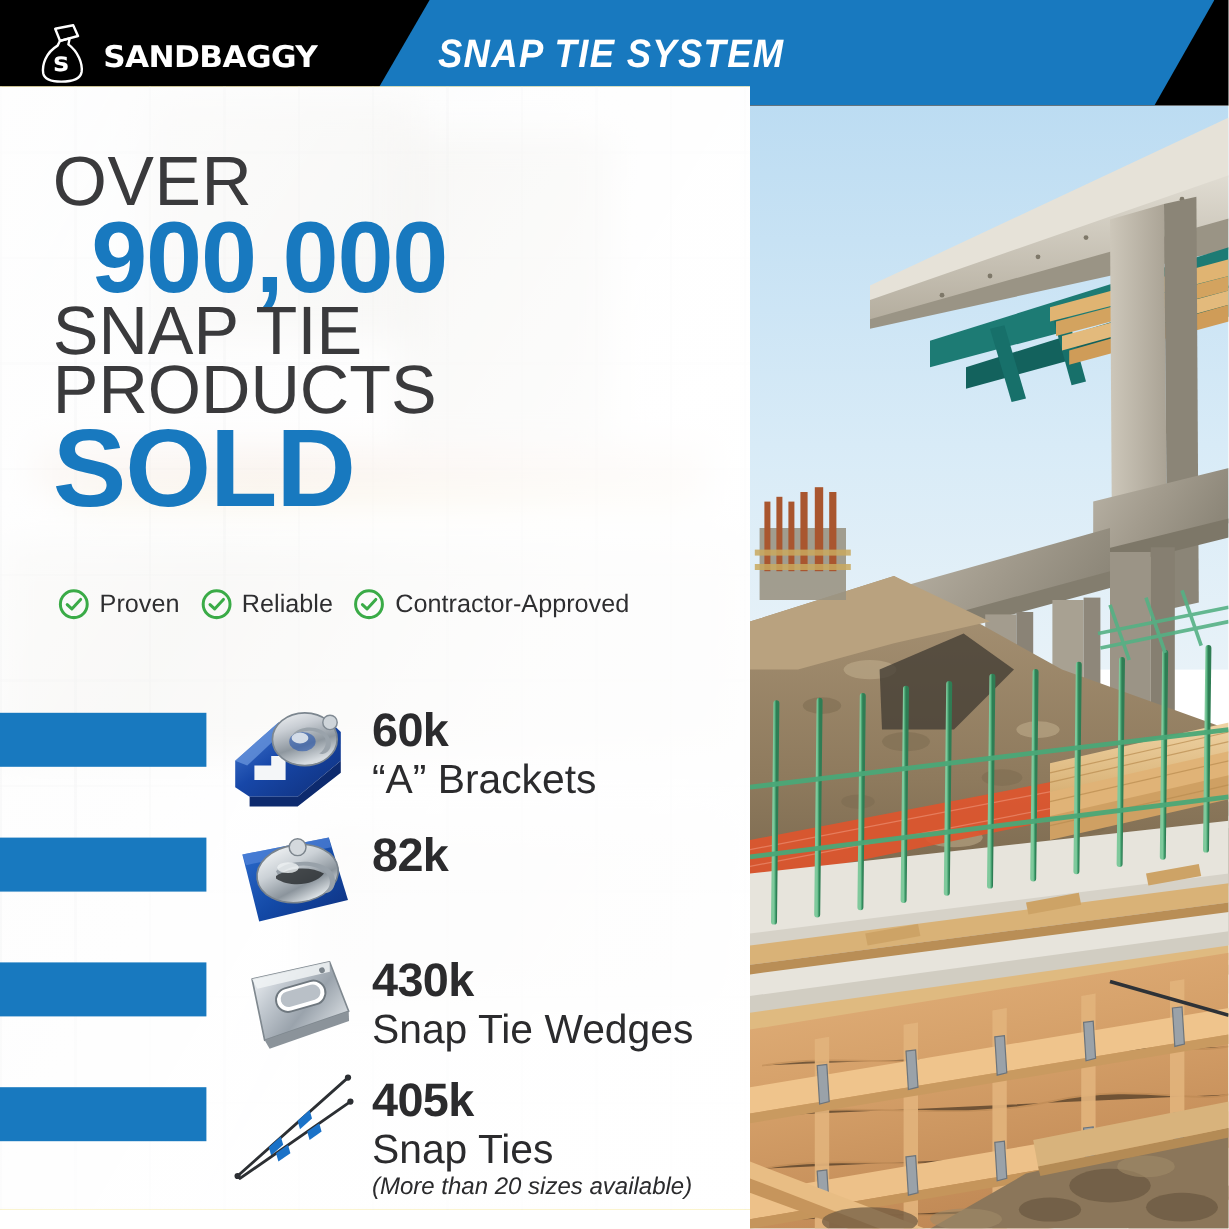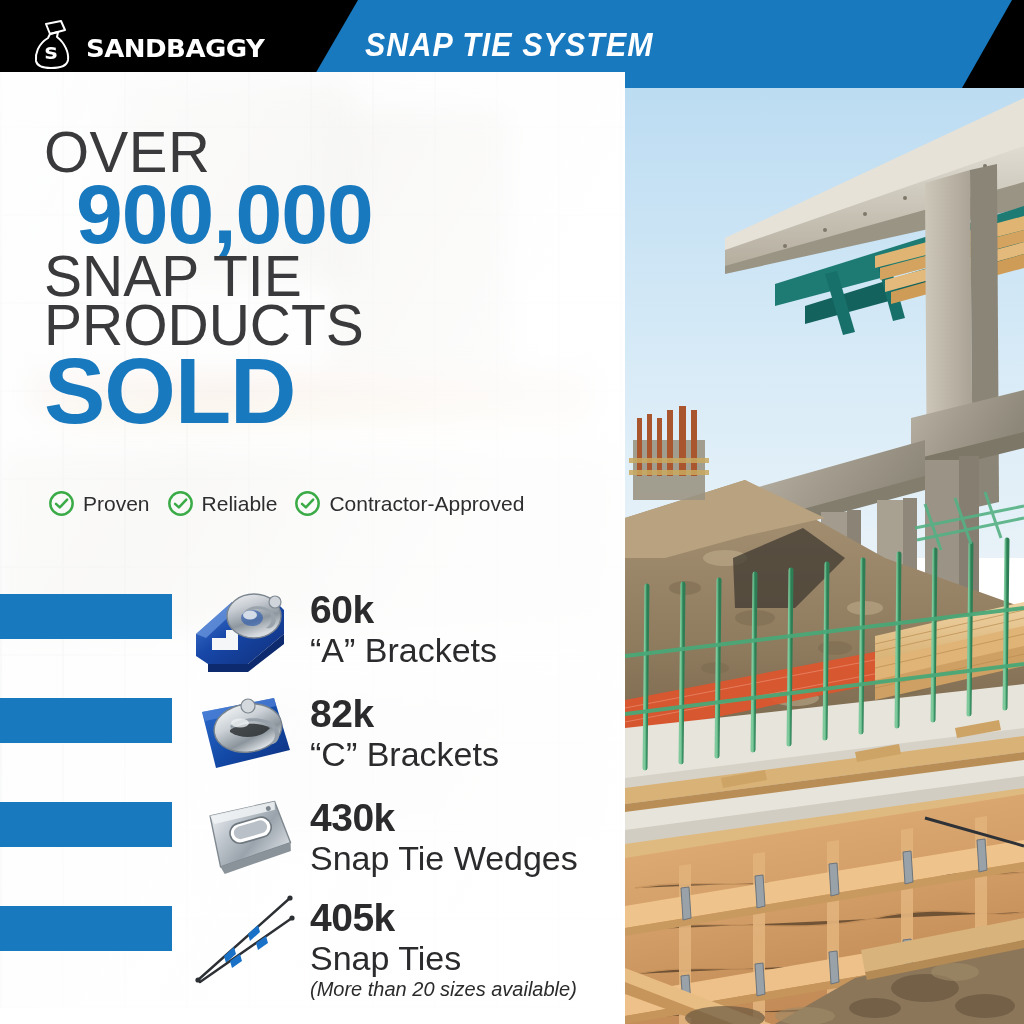--- a/index.html
+++ b/index.html
@@ -354,21 +354,20 @@
             <ellipse cx="62" cy="52" rx="34" ry="24" fill="url(#steelC)" transform="rotate(-8 62 52)"></ellipse>
             <ellipse cx="62" cy="52" rx="34" ry="24" fill="none" stroke="#79838c" stroke-width="1.4" transform="rotate(-8 62 52)"></ellipse>
             <path d="M44 50 C54 40 78 40 88 48 C98 56 92 70 84 68 C92 62 90 52 80 48 C68 43 54 45 46 54 Z" fill="#98a1a9"></path>
             <path d="M44 54 C56 46 74 46 84 52 C76 62 56 64 44 56 Z" fill="#2a2d30" opacity="0.82"></path>
             <circle cx="62" cy="30" r="7" fill="#d4d9dd" stroke="#7d868e" stroke-width="1.2"></circle>
             <ellipse cx="54" cy="47" rx="9" ry="4.5" fill="#eef1f3" opacity="0.8"></ellipse>
           </svg>
         </div>
         <div class="stat-text" style="top:18px;">
           <div class="stat-value">82k</div>
-          <div class="stat-label">“C” Brackets</div>
         </div>
       </div>
 
       <div class="stat-row">
         <div class="stat-bar" style="top:22px;"></div>
         <div class="stat-icon">
           <svg viewBox="0 0 124 104">
             <defs>
               <linearGradient id="steelW" x1="0" y1="0" x2="1" y2="1">
                 <stop offset="0%" stop-color="#eef1f4"></stop>

